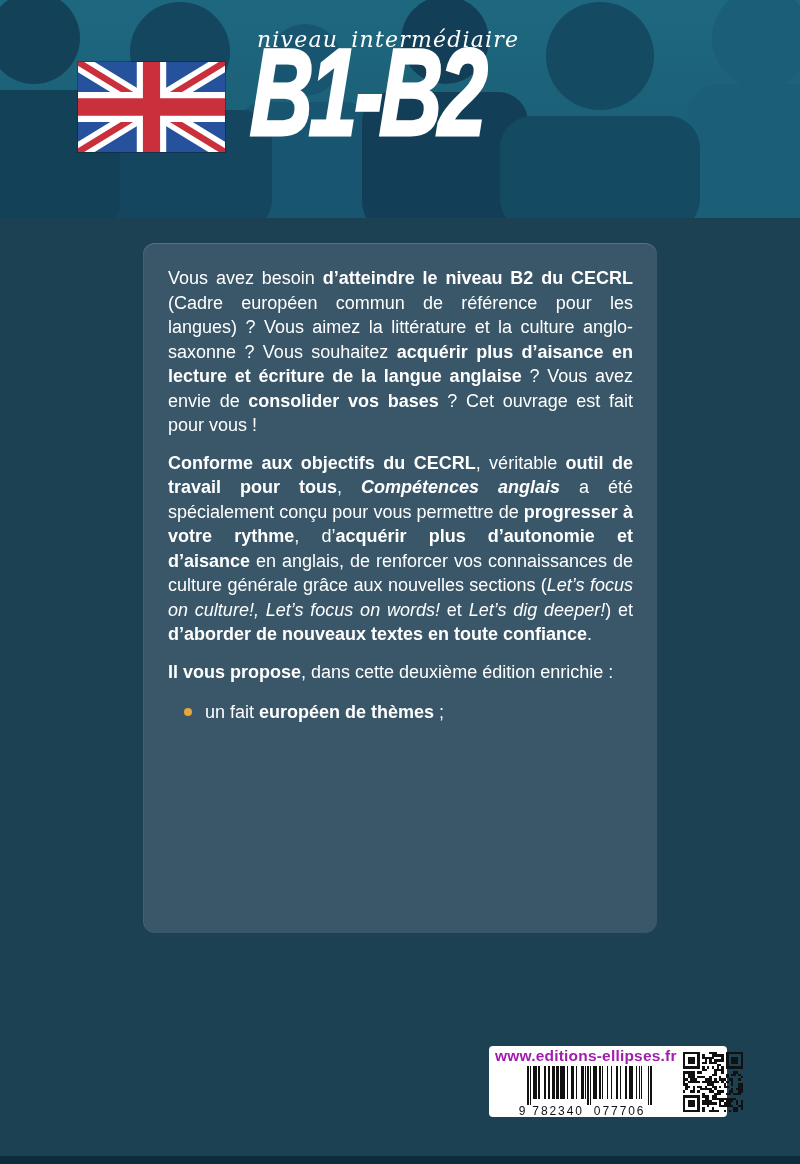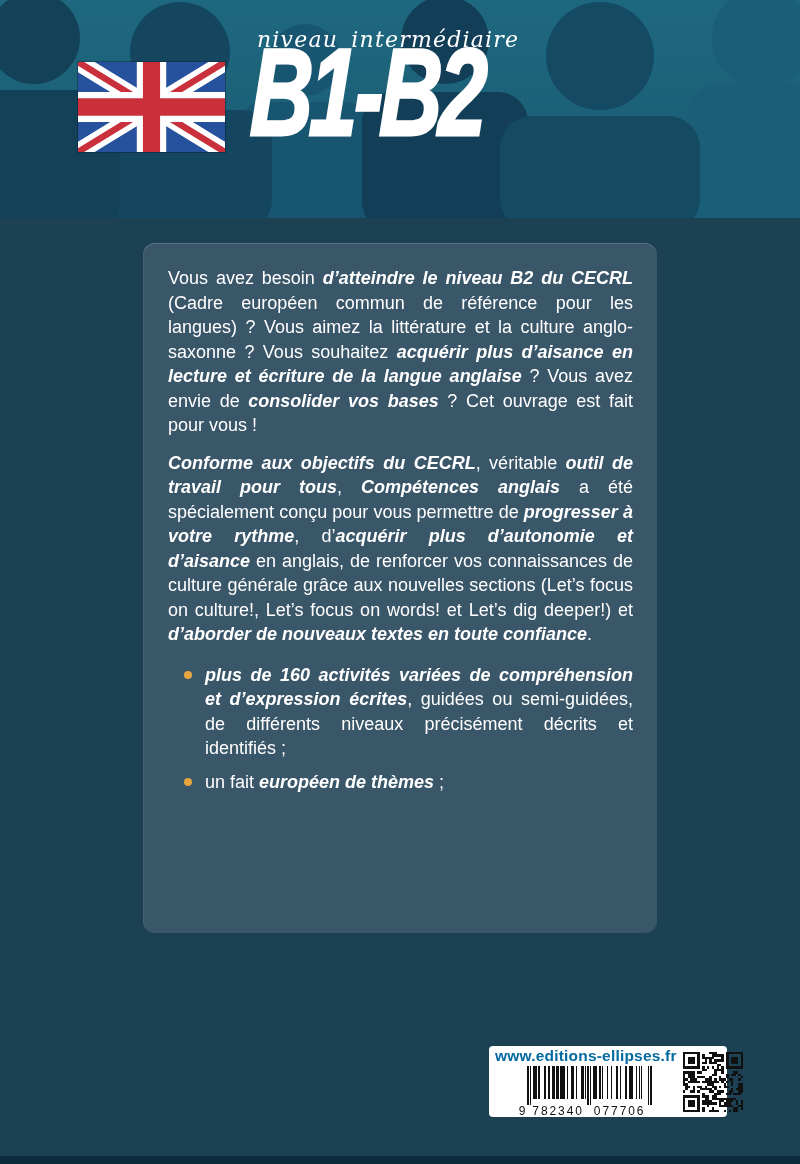--- a/index.html
+++ b/index.html
@@ -20,41 +20,41 @@
          font-size:124px;line-height:1;letter-spacing:-5px;white-space:nowrap;
          transform:scaleX(.70) skewX(-2deg);transform-origin:left top;
          -webkit-text-stroke:3px #ffffff;}
 
   
   .panel{position:absolute;left:143px;top:243px;width:514px;height:690px;
          box-sizing:border-box;padding:23px 24px 0 25px;
          background:#3a5669;border-radius:12px;color:#ffffff;
          box-shadow:inset 0 1px 0 rgba(255,255,255,.16),inset 1px 0 0 rgba(255,255,255,.07);}
   .panel p{margin:0 0 13px 0;font-size:18px;line-height:24.5px;text-align:justify;}
-  .panel .b{font-weight:bold;font-style:italic;}
-  .panel .i{}
+  .panel .b{font-weight:bold;}
+  .panel .i{font-style:italic;}
   ul.features{list-style:none;margin:16px 0 0 0;padding:0;}
   ul.features li{position:relative;padding-left:37px;margin-bottom:9px;
                  font-size:18px;line-height:24.5px;text-align:justify;}
   ul.features .dot{position:absolute;left:16px;top:8px;width:8px;height:8px;
                    border-radius:50%;background:#e7a63d;}
 
   
   .cta{position:absolute;left:50%;bottom:-15px;transform:translateX(-50%);
        width:220px;height:33px;}
   .cta svg{position:absolute;left:0;top:0;width:100%;height:100%;}
   .cta span{position:relative;display:block;text-align:center;line-height:31px;
             font-size:19px;font-weight:bold;color:#ffffff;}
 
   
   .isbn-block{position:absolute;left:489px;top:1046px;width:238px;height:71px;
               box-sizing:border-box;background:#ffffff;border-radius:4px;
               display:flex;align-items:center;gap:6px;padding:4px 6px;}
   .bc-left{flex:1;display:flex;flex-direction:column;align-items:center;justify-content:center;}
-  .website{font-size:15.5px;font-weight:bold;color:#0369a1;letter-spacing:.2px;
+  .website{font-size:15.5px;font-weight:bold;color:#a21caf;letter-spacing:.2px;
            white-space:nowrap;margin-bottom:1px;}
   .bc-left svg{display:block;}
   .qr{width:60px;height:60px;flex:0 0 auto;}
   .qr svg{display:block;width:100%;height:100%;}
 
   .bottom-strip{position:absolute;left:0;bottom:0;width:800px;height:8px;background:#0d2b3c;}
 </style>
 </head>
 <body>
 
@@ -105,22 +105,22 @@
       </svg>
     </div>
 
     <div class="kicker">niveau intermédiaire</div>
     <div class="level">B1-B2</div>
   </div>
 
   <div class="panel">
     <p><span>Vous avez besoin </span><span class="b">d’atteindre le niveau B2 du CECRL</span><span> (Cadre européen commun de référence pour les langues)&nbsp;? Vous aimez la littérature et la culture anglo-saxonne&nbsp;? Vous souhaitez </span><span class="b">acquérir plus d’aisance en lecture et écriture de la langue anglaise</span><span>&nbsp;? Vous avez envie de </span><span class="b">consolider vos bases</span><span>&nbsp;? Cet ouvrage est fait pour vous&nbsp;!</span></p>
     <p><span class="b">Conforme aux objectifs du CECRL</span><span>, véritable </span><span class="b">outil de travail pour tous</span><span>, </span><span class="b i">Compétences anglais</span><span> a été spécialement conçu pour vous permettre de </span><span class="b">progresser à votre rythme</span><span>, d’</span><span class="b">acquérir plus d’autonomie et d’aisance</span><span> en anglais, de renforcer vos connaissances de culture générale grâce aux nouvelles sections (</span><span class="i">Let’s focus on culture!, Let’s focus on words!</span><span> et </span><span class="i">Let’s dig deeper!</span><span>) et </span><span class="b">d’aborder de nouveaux textes en toute confiance</span><span>.</span></p>
+    <p><span class="b">Il vous propose</span><span>, dans cette deuxième édition enrichie&nbsp;:</span></p>
     <ul class="features" id="features-list">
-        <li><span class="dot"></span><span class="b">plus de 160 activités variées de compréhension et d’expression écrites</span><span>, guidées ou semi-guidées, de différents niveaux précisément décrits et identifiés&nbsp;;</span></li>
         <li><span class="dot"></span><span>un fait </span><span class="b">européen de thèmes</span><span>&nbsp;;</span></li>
       </ul>
 
   </div>
 
   <div class="isbn-block">
     <div class="bc-left">
       <div class="website">www.editions-ellipses.fr</div>
       <svg id="ean-barcode" width="150" height="50" viewBox="0 0 140 52" shape-rendering="crispEdges">
           <rect x="9.00" y="0" width="1.36" height="41" fill="#111111"></rect>

